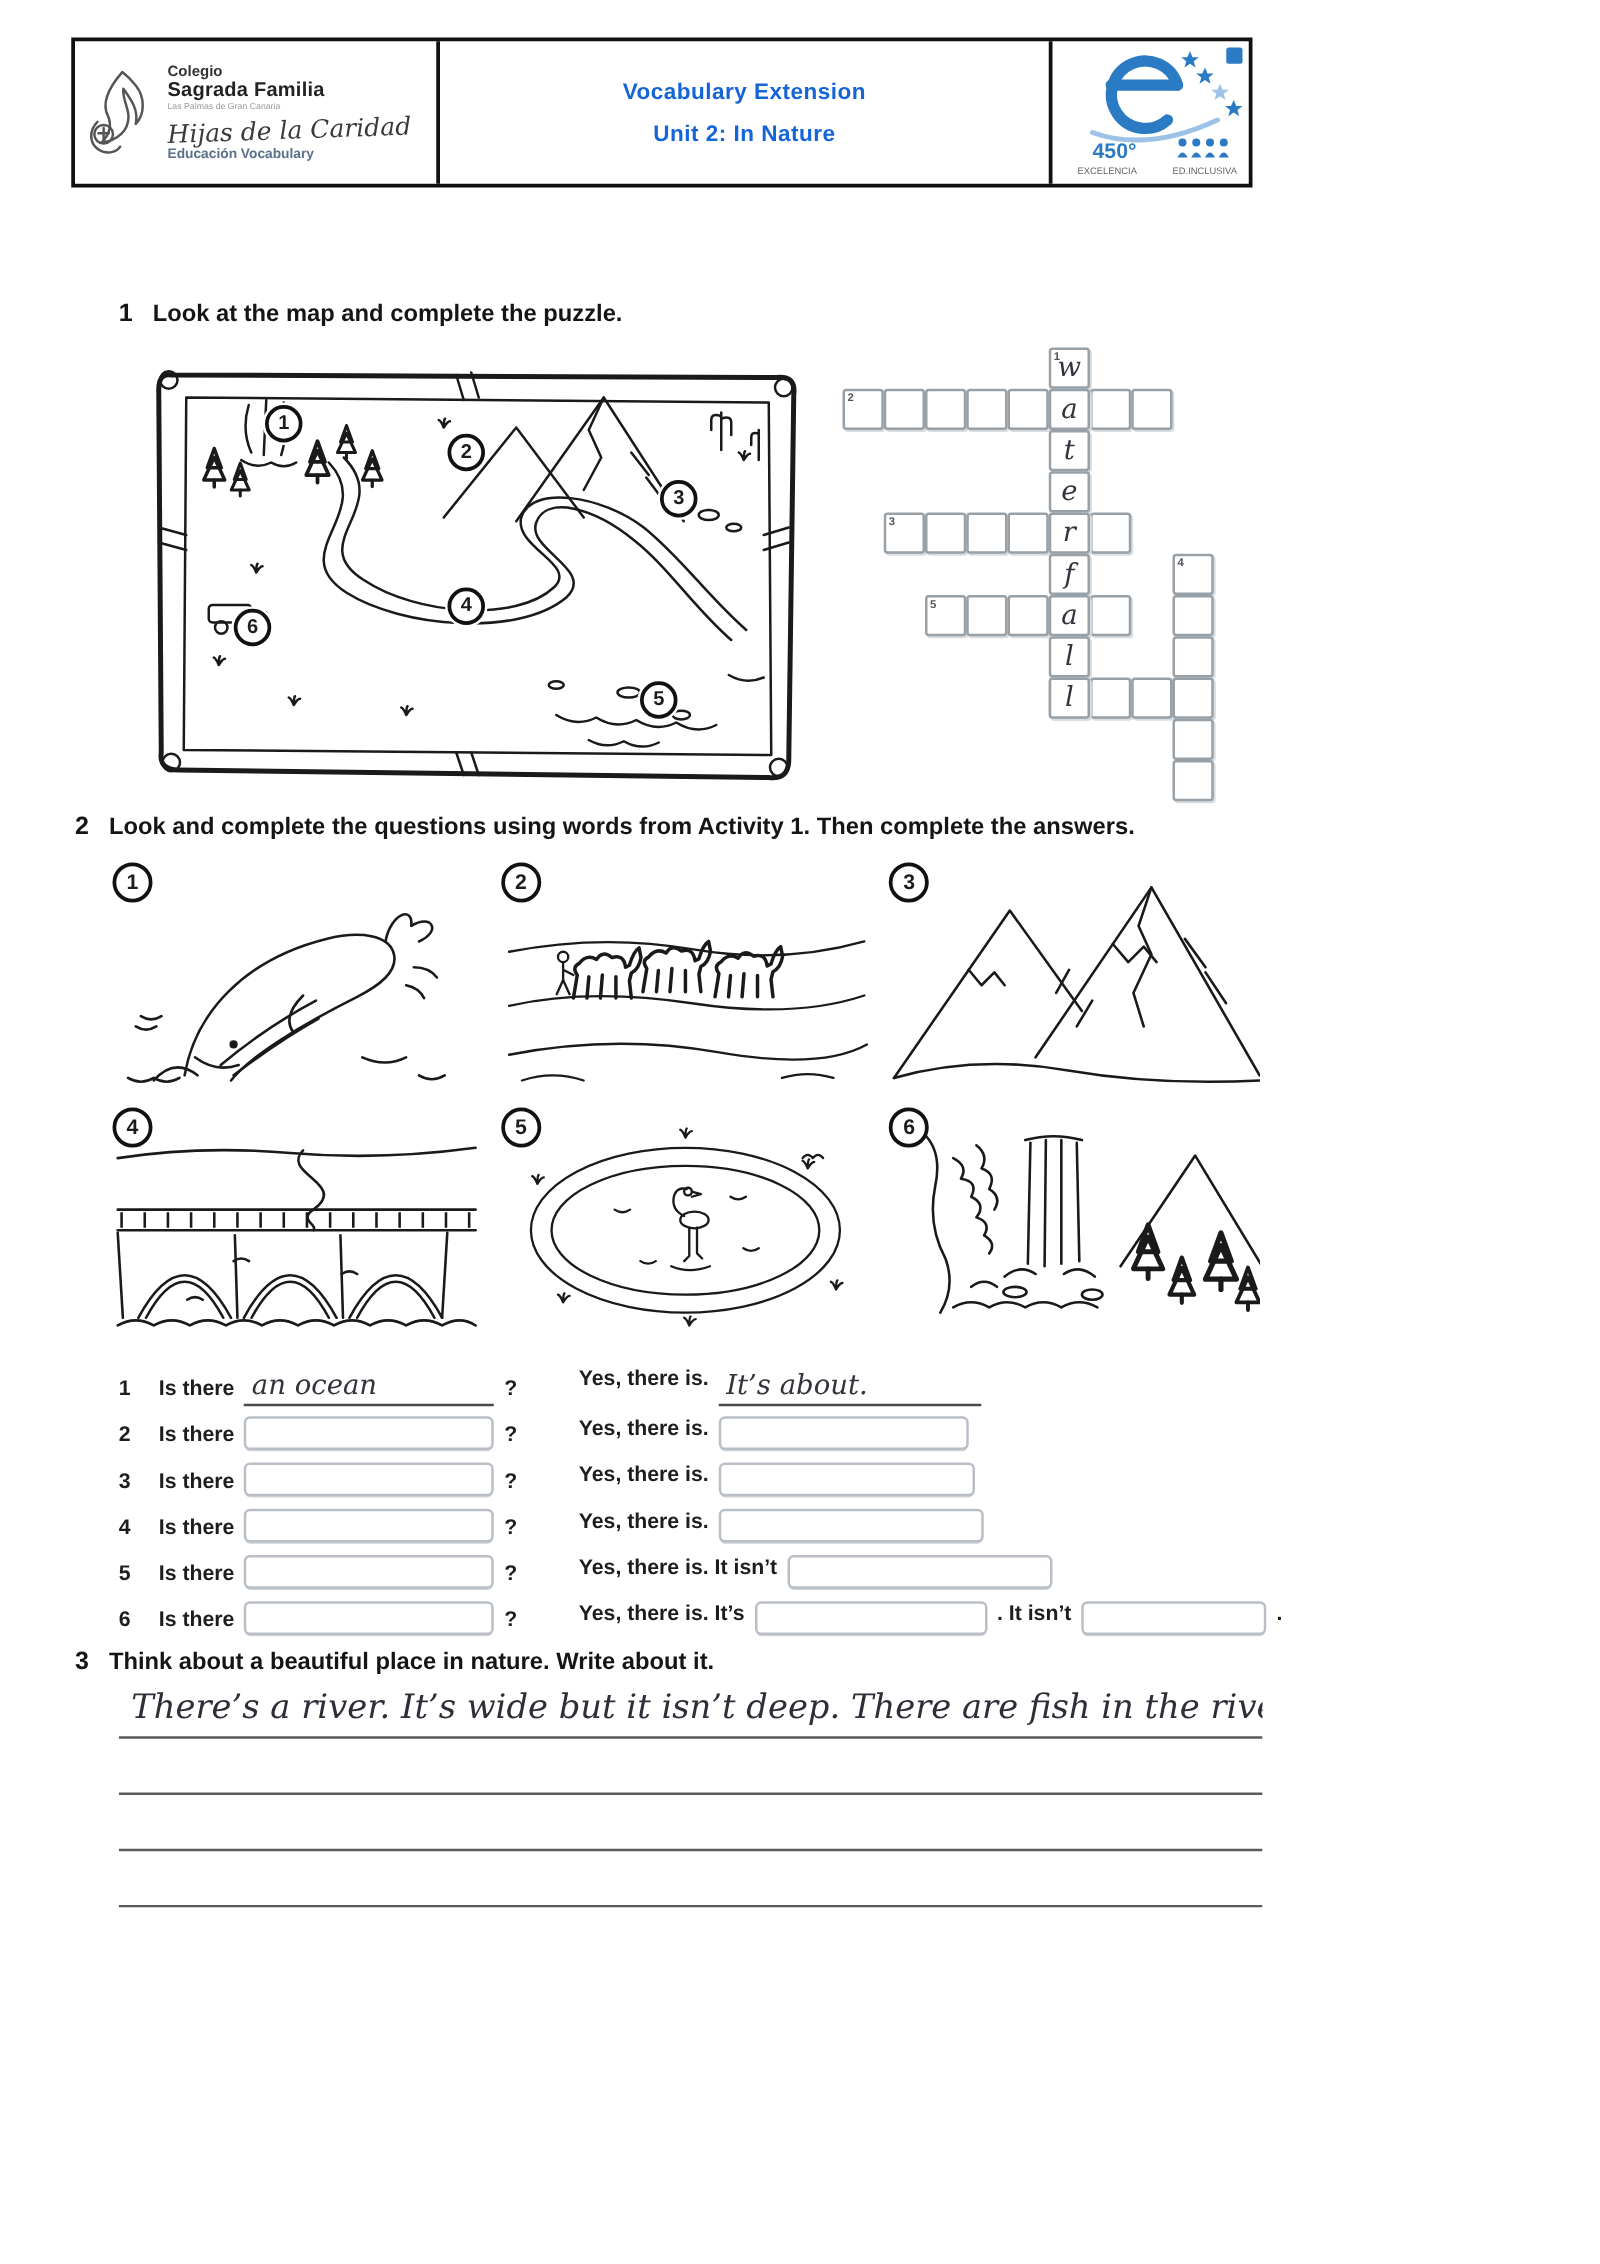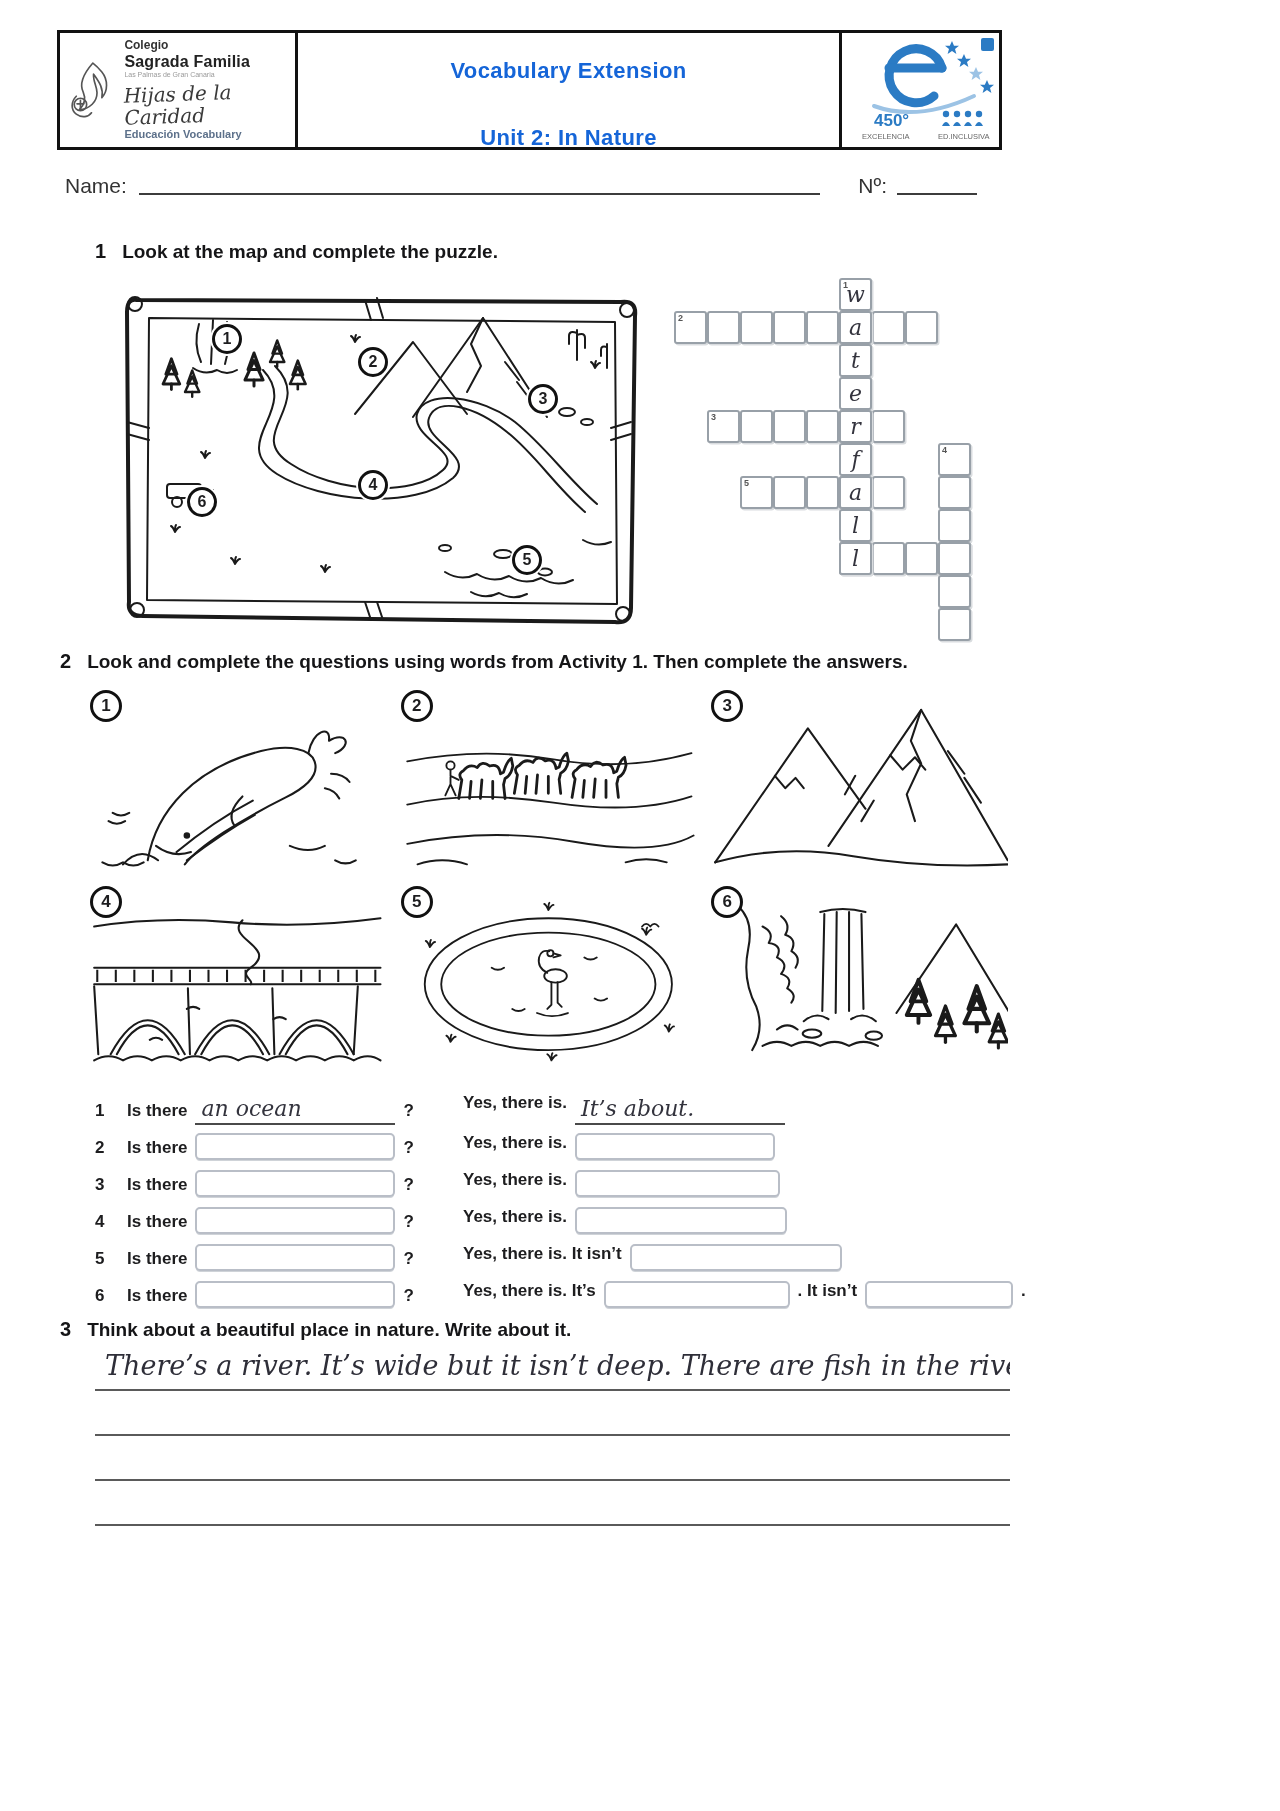--- a/index.html
+++ b/index.html
@@ -2,29 +2,29 @@
 <html><head>
 <meta charset="utf-8">
 <style>
   * { margin:0; padding:0; box-sizing:border-box; }
   body { background:#e9e9e9; font-family:"Liberation Sans", sans-serif; }
   .page { position:relative; width:1280px; height:1811px; background:#ffffff; margin:0 auto; color:#1d1d1f; overflow:hidden; }
   .script { font-family:"DejaVu Serif", serif; font-style:italic; }
 
   
   .hdr { position:absolute; left:57px; top:30px; width:945px; height:120px; border:3px solid #111; display:flex; background:#fff; }
-  .hdr-left { width:238px; border-right:3px solid #111; display:flex; align-items:center; padding:5px 8px; gap:8px; }
+  .hdr-left { width:292px; border-right:3px solid #111; display:flex; align-items:center; padding:5px 8px; gap:8px; }
   .school-text { display:flex; flex-direction:column; line-height:1.12; }
   .s-colegio { font-size:12px; font-weight:bold; color:#333; }
   .s-name { font-size:16px; font-weight:bold; color:#222; letter-spacing:.2px; }
   .s-sub { font-size:7px; color:#9a9a9a; }
   .s-script { font-size:20px; color:#3a3a3a; transform:rotate(-2deg); margin:3px 0 2px; }
   .s-footer { font-size:11px; font-weight:bold; color:#5c708a; }
   .hdr-center { flex:1; display:flex; flex-direction:column; align-items:center; justify-content:center; gap:13px; }
-  .t1,.t2 { font-size:22px; font-weight:bold; color:#1565d8; letter-spacing:.4px;margin-top:28px; }
+  .t1,.t2 { font-size:18px; font-weight:bold; color:#1565d8; letter-spacing:.4px; }
   .hdr-right { width:160px; border-left:3px solid #111; position:relative; display:flex; align-items:center; justify-content:center; }
   .corner-mark { position:absolute; top:5px; right:5px; width:13px; height:13px; background:#2b7bc4; border-radius:2px; }
 
   
   .name-row { position:absolute; top:174px; left:65px; width:912px; display:flex; align-items:flex-end; font-size:21px; color:#333; }
   .nr-line { flex:1; border-bottom:2px solid #3c3c3c; margin:0 0 3px 12px; height:20px; }
   .nr-no { margin-left:38px; }
   .nr-noline { width:80px; border-bottom:2px solid #3c3c3c; margin:0 0 3px 10px; height:20px; }
 
   
@@ -119,26 +119,20 @@
           <circle cx="122" cy="80" r="3.2"></circle>
             <path d="M118,92 Q122,84 126,92 Z"></path>
           <circle cx="133" cy="80" r="3.2"></circle>
             <path d="M129,92 Q133,84 137,92 Z"></path>
         </g>
         <text x="92" y="105" font-size="7.5" fill="#666" font-family="Liberation Sans, sans-serif">ED.INCLUSIVA</text>
       </svg>
     </div>
   </header>
 
-  <div class="name-row">
-    <span>Name:</span>
-    <span class="nr-line"></span>
-    <span class="nr-no">Nº:</span>
-    <span class="nr-noline"></span>
-  </div>
 
   <div class="act-head" id="act1-head">
     <span class="n">1</span>
     <span>Look at the map and complete the puzzle.</span>
   </div>
 
   <div id="map">
     <svg viewBox="0 0 535 370">
       <defs>
         <g id="pine">

